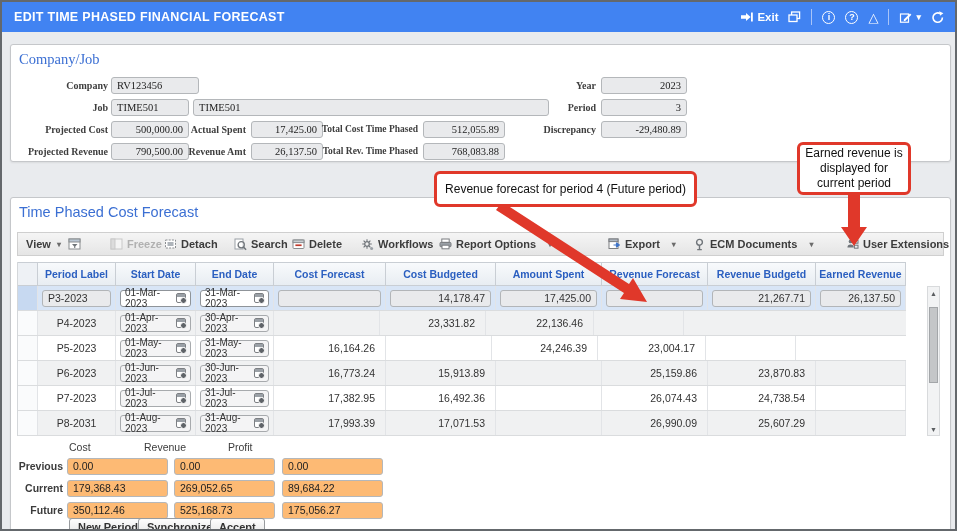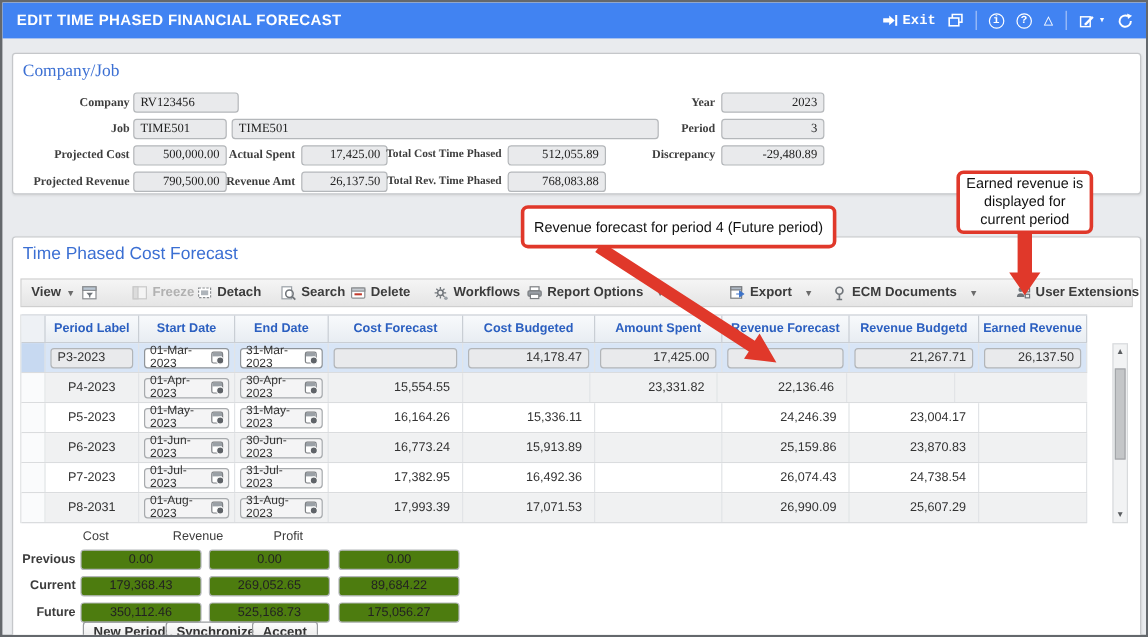--- a/index.html
+++ b/index.html
@@ -2,21 +2,21 @@
 <html><head>
 <meta charset="utf-8">
 <style>
   html,body{margin:0;padding:0;background:#fff;}
   body{width:957px;height:531px;font-family:"Liberation Sans",sans-serif;}
   .frame{position:relative;width:957px;height:531px;box-sizing:border-box;border:2px solid #64686c;background:#e9ebee;overflow:hidden;}
 
   
   .titlebar{position:absolute;left:0;top:0;right:0;height:30px;background:#4183f2;display:flex;align-items:center;}
   .tb-title{color:#ffffff;font-size:12.5px;font-weight:bold;letter-spacing:.3px;margin-left:12px;white-space:nowrap;}
-  .tb-actions{position:absolute;right:10px;top:0;height:30px;display:flex;align-items:center;gap:10px;color:#fff;font-family:Liberation Mono, monospace;}
+  .tb-actions{position:absolute;right:10px;top:0;height:30px;display:flex;align-items:center;gap:10px;color:#fff;}
   .tb-btn{display:flex;align-items:center;gap:4px;font-size:11.5px;font-weight:bold;color:#fff;cursor:default;}
   .tb-ic{display:flex;align-items:center;justify-content:center;}
   .tb-sep{width:1px;height:16px;background:#a9c4f8;}
   .circ{width:13px;height:13px;border:1.3px solid #fff;border-radius:50%;font-size:9px;font-weight:bold;display:flex;align-items:center;justify-content:center;line-height:1;box-sizing:border-box;}
   .warn{font-size:13px;line-height:1;}
   .tb-caret{font-size:9px;line-height:1;}
 
   
   .panel{position:absolute;background:#fff;border:1px solid #c5c7ca;border-radius:3px;box-shadow:0 1px 2px rgba(0,0,0,.07);}
   .p1{left:8px;top:42px;width:939px;height:116px;font-family:Liberation Serif, serif;}
@@ -59,21 +59,21 @@
   
   .vscroll{position:absolute;left:916px;top:88px;width:13px;height:150px;background:#f2f3f4;border:1px solid #d8dadc;box-sizing:border-box;}
   .sarrow{position:absolute;left:0;right:0;height:12px;font-size:7px;color:#5a5d60;display:flex;align-items:center;justify-content:center;}
   .sarrow.up{top:0;}
   .sarrow.down{bottom:0;}
   .sthumb{position:absolute;left:1px;right:1px;top:20px;height:76px;background:#c4c6c8;border:1px solid #a3a6a9;box-sizing:border-box;}
 
   
   .shead{position:absolute;font-size:10.5px;color:#3c3c3c;white-space:nowrap;}
   .slabel{position:absolute;width:52px;font-size:10.5px;font-weight:bold;color:#3c3c3c;text-align:right;line-height:17px;white-space:nowrap;}
-  .sbox{position:absolute;width:101px;height:17px;box-sizing:border-box;background:#4d7c0f;border:1px solid #b4b7ba;border-radius:3px;font-size:10.5px;color:#222;text-align:center;line-height:15px;padding:0 5px;}
+  .sbox{position:absolute;width:101px;height:17px;box-sizing:border-box;background:#fdba74;border:1px solid #b4b7ba;border-radius:3px;font-size:10.5px;color:#222;text-align:left;line-height:15px;padding:0 5px;}
   .btn{position:absolute;height:19px;box-sizing:border-box;padding:0 8px;background:linear-gradient(#fdfdfd,#e4e4e4);border:1px solid #989b9e;border-radius:3px;font-size:11px;font-weight:bold;color:#333;line-height:17px;white-space:nowrap;}
 
   
   .callout{position:absolute;background:#fff;border:3px solid #e0382a;border-radius:6px;color:#111;font-size:12px;line-height:15px;text-align:center;display:flex;align-items:center;justify-content:center;box-sizing:border-box;padding:2px 5px;z-index:60;}
   .overlay{position:absolute;left:0;top:0;z-index:55;pointer-events:none;}
 
   svg{display:block;}
 </style>
 </head>
 <body>
@@ -322,21 +322,20 @@
               <span>01-Apr-2023</span>
               <span class="cal"></span>
             </span>
           </div>
         <div class="cell c3">
             <span class="datebox">
               <span>30-Apr-2023</span>
               <span class="cal"></span>
             </span>
           </div>
-        <div class="cell c4 cnum">15,554.55</div>
         <div class="cell c6 cnum"></div>
         <div class="cell c7 cnum">23,331.82</div>
         <div class="cell c8 cnum">22,136.46</div>
         <div class="cell c9 cnum"></div>
       </div>
 
       <div class="trow">
         <div class="cell c0 handle"></div>
         <div class="cell c1 ctext">P5-2023</div>
         <div class="cell c2">
@@ -345,21 +344,20 @@
               <span class="cal"></span>
             </span>
           </div>
         <div class="cell c3">
             <span class="datebox">
               <span>31-May-2023</span>
               <span class="cal"></span>
             </span>
           </div>
         <div class="cell c4 cnum">16,164.26</div>
-        <div class="cell c5 cnum">15,336.11</div>
         <div class="cell c6 cnum"></div>
         <div class="cell c7 cnum">24,246.39</div>
         <div class="cell c8 cnum">23,004.17</div>
         <div class="cell c9 cnum"></div>
       </div>
 
       <div class="trow alt">
         <div class="cell c0 handle"></div>
         <div class="cell c1 ctext">P6-2023</div>
         <div class="cell c2">

